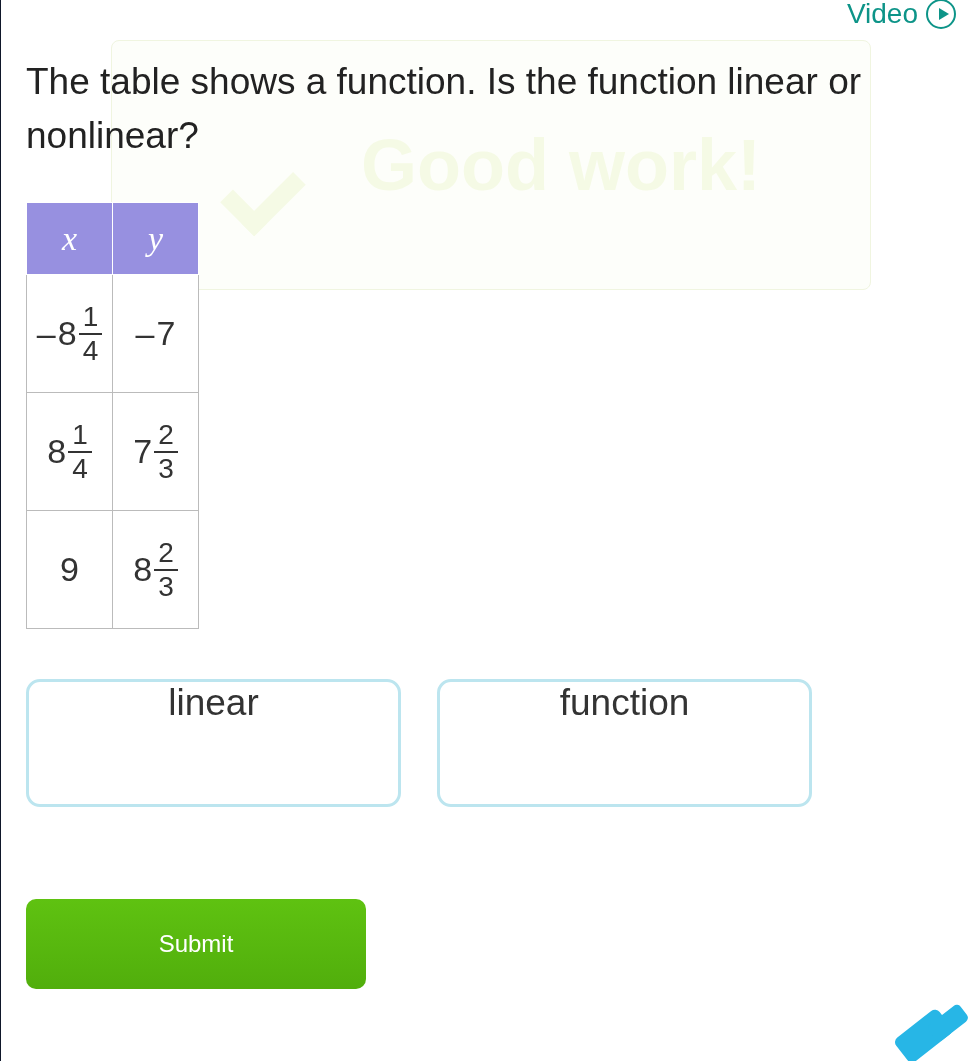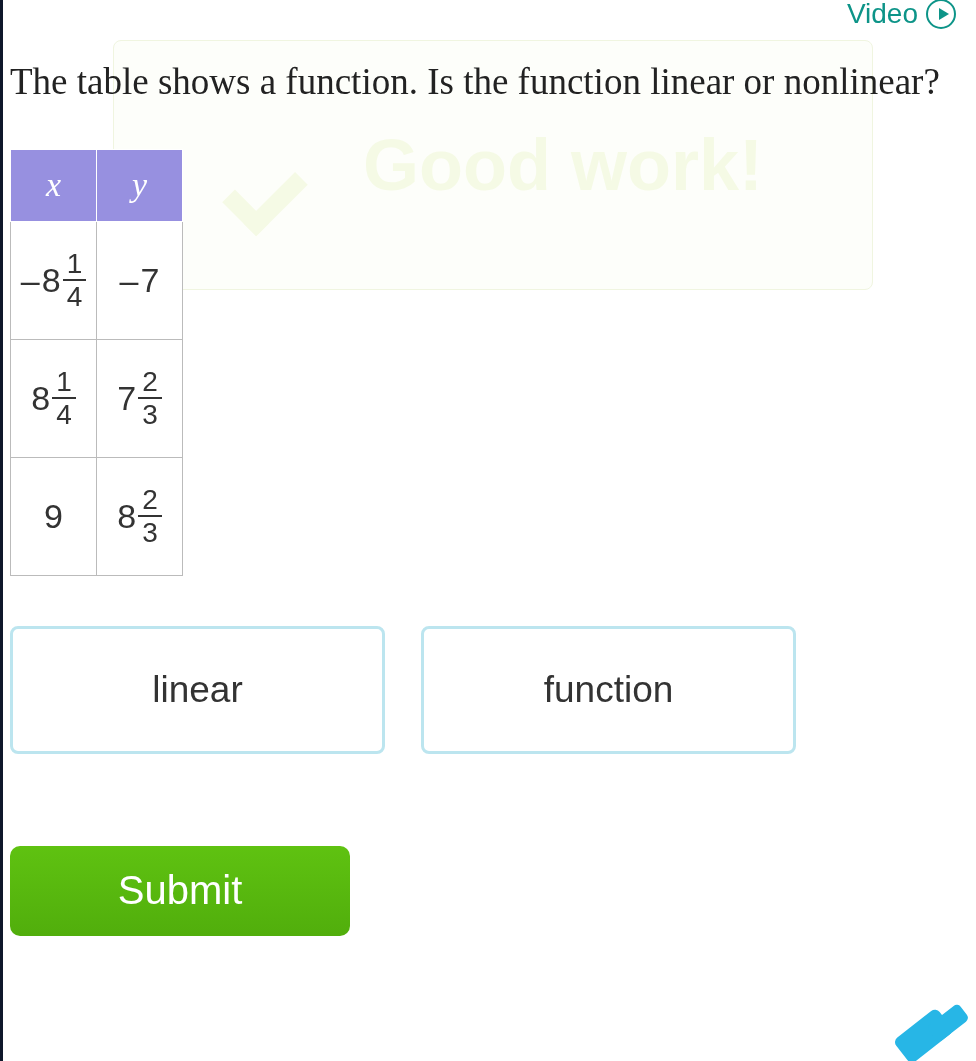--- a/index.html
+++ b/index.html
@@ -5,23 +5,23 @@
     * { box-sizing: border-box; margin: 0; padding: 0; }
     body {
       font-family: Verdana, Geneva, sans-serif;
       width: 976px;
       height: 1061px;
       background: #fff;
       position: relative;
       overflow: hidden;
     }
     .container {
-      padding: 0 7px;
+      padding: 0 25px;
       height: 100%;
-      border-left: 3px solid #0f172a;
+      border-left: 1px solid #0f172a;
       position: relative;
     }
     .video-link {
       position: absolute;
       top: -2px;
       right: 20px;
       color: #0d9488;
       font-size: 28px;
       display: flex;
       align-items: center;
@@ -85,21 +85,20 @@
       font-weight: bold;
       color: #f5fae5;
     }
     .question-text {
       font-size: 37px;
       color: #222;
       line-height: 1.45;
       padding-top: 55px;
       position: relative;
       z-index: 1;
-      font-family: Liberation Serif, serif;
     }
     .data-table {
       margin-top: 40px;
       border-collapse: collapse;
       position: relative;
       z-index: 1;
     }
     .data-table th {
       background: #9790e0;
       color: #fff;
@@ -140,38 +139,37 @@
       display: flex;
       gap: 36px;
       margin-top: 50px;
     }
     .answer-btn {
       flex: 0 0 auto;
       width: 375px;
       height: 128px;
       border: 3px solid #bce5ef;
       background: #fff;
-      border-radius: 8px;
+      border-radius: 14px;
       font-size: 37px;
       color: #333;
       display: flex;
-      align-items: center;
       justify-content: center;
       cursor: pointer;
     }
     .submit-btn {
       margin-top: 92px;
       width: 340px;
       height: 90px;
       background: #58b80e;
       background: linear-gradient(#5fc211,#51ae0c);
       color: #fff;
       border: none;
       border-radius: 10px;
-      font-size: 40px;
+      font-size: 24px;
       cursor: pointer;
     }
     .scratch-icon {
       position: absolute;
       right: 10px;
       bottom: -10px;
       width: 90px;
       height: 70px;
     }
     .scratch-icon .eraser {

